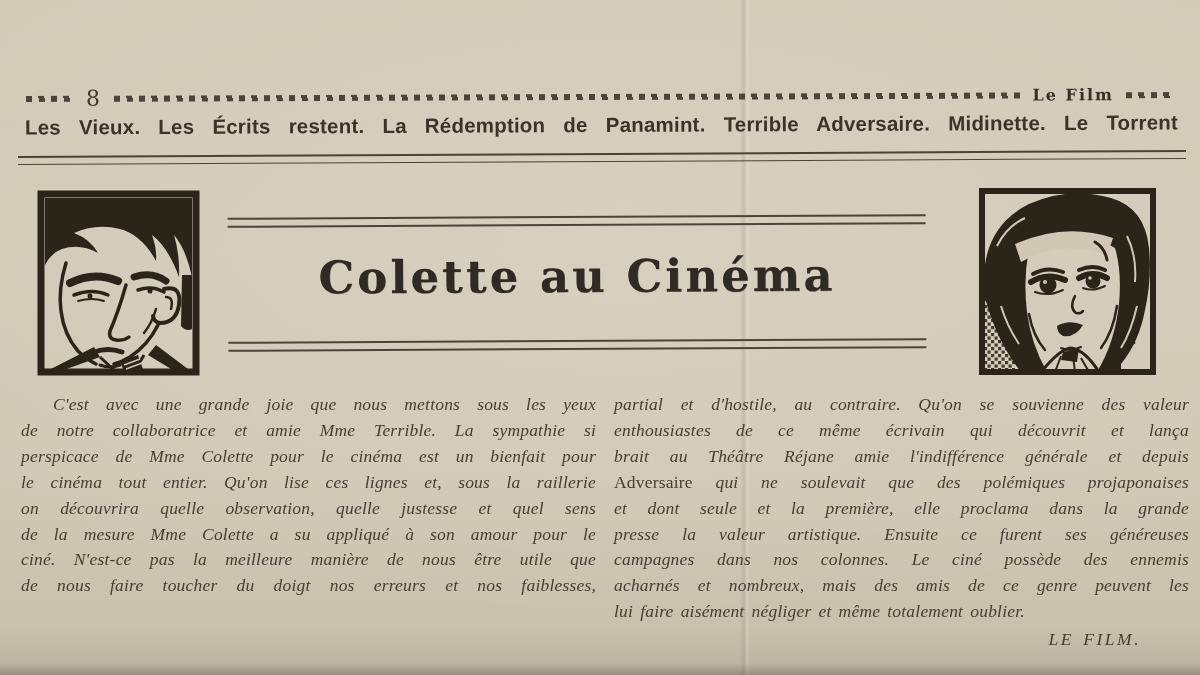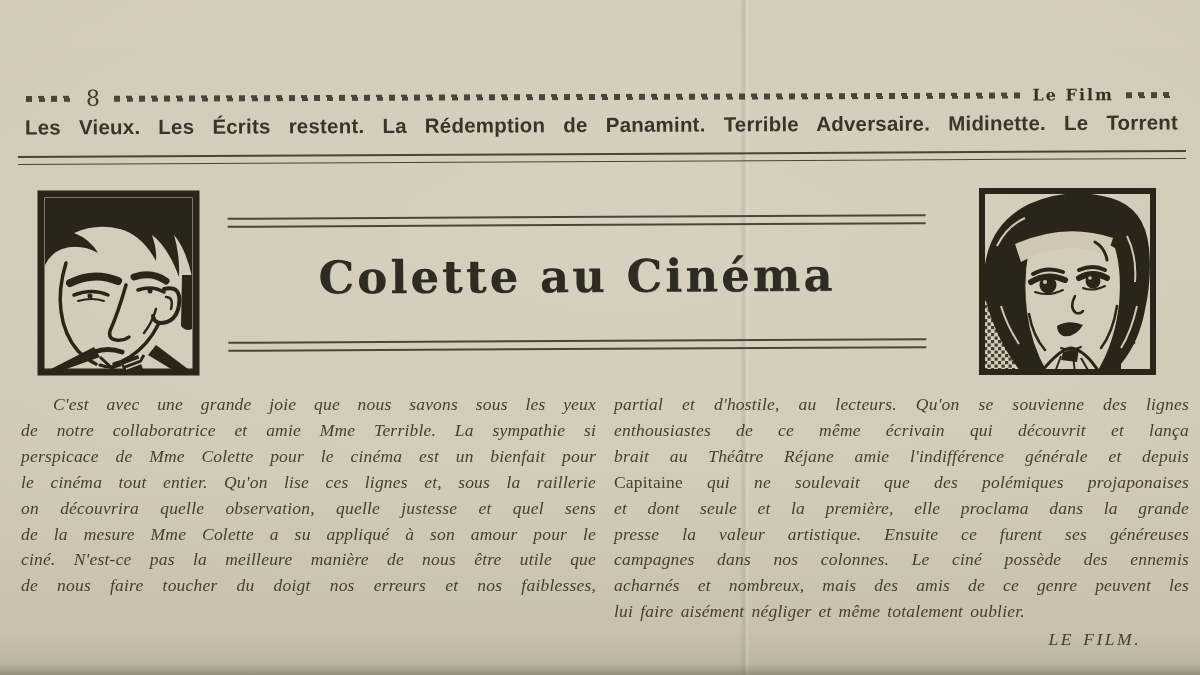--- a/index.html
+++ b/index.html
@@ -185,36 +185,36 @@
     <path d="M122 186 Q140 168 158 156" fill="none" stroke="#2b2519" stroke-width="2.5"></path>
     <circle cx="128" cy="178" r="2" fill="none" stroke="#2b2519" stroke-width="1.5"></circle>
     <circle cx="136" cy="172" r="2" fill="none" stroke="#2b2519" stroke-width="1.5"></circle>
     <circle cx="144" cy="166" r="2" fill="none" stroke="#2b2519" stroke-width="1.5"></circle>
     <circle cx="152" cy="160" r="2" fill="none" stroke="#2b2519" stroke-width="1.5"></circle>
   </svg>
 
   <div class="columns">
     <div class="col col-left">
 
-    <div class="line first">C'est avec une grande joie que nous savons sous les yeux</div>
+    <div class="line first">C'est avec une grande joie que nous mettons sous les yeux</div>
         <div class="line">de notre collaboratrice et amie Mme Terrible. La sympathie si</div>
         <div class="line">perspicace de Mme Colette pour le cinéma est un bienfait pour</div>
         <div class="line">le cinéma tout entier. Qu'on lise ces lignes et, sous la raillerie</div>
         <div class="line">on découvrira quelle observation, quelle justesse et quel sens</div>
         <div class="line">de la mesure Mme Colette a su appliqué à son amour pour le</div>
         <div class="line">ciné. N'est-ce pas la meilleure manière de nous être utile que</div>
         <div class="line">de nous faire toucher du doigt nos erreurs et nos faiblesses,</div>
       </div>
     <div class="col col-right">
       <div>
 
-      <div class="line first">partial et d'hostile, au lecteurs. Qu'on se souvienne des lignes</div>
+      <div class="line first">partial et d'hostile, au contraire. Qu'on se souvienne des valeur</div>
           <div class="line">enthousiastes de ce même écrivain qui découvrit et lança</div>
           <div class="line">brait au Théâtre Réjane amie l'indifférence générale et depuis</div>
-          <div class="line"><span class="roman">Capitaine</span> qui ne soulevait que des polémiques projaponaises</div>
+          <div class="line"><span class="roman">Adversaire</span> qui ne soulevait que des polémiques projaponaises</div>
           <div class="line">et dont seule et la première, elle proclama dans la grande</div>
           <div class="line">presse la valeur artistique. Ensuite ce furent ses généreuses</div>
           <div class="line">campagnes dans nos colonnes. Le ciné possède des ennemis</div>
           <div class="line">acharnés et nombreux, mais des amis de ce genre peuvent les</div>
           <div class="line last">lui faire aisément négliger et même totalement oublier.</div>
         </div>
       <div class="signature">LE FILM.</div>
     </div>
   </div>
 

